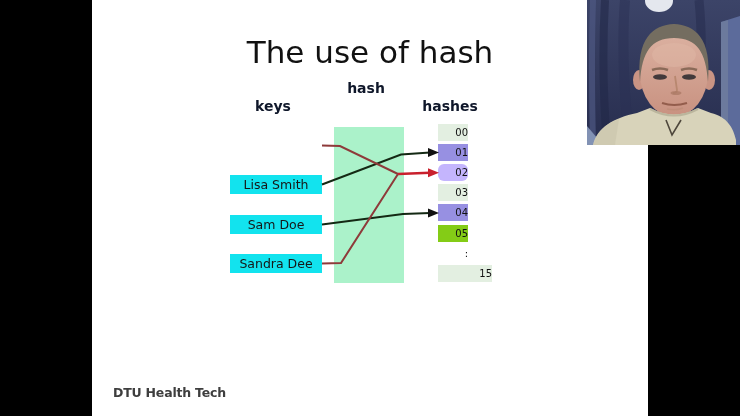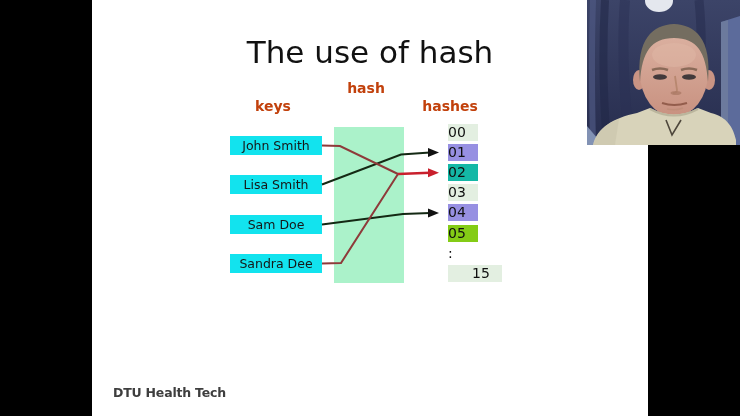--- a/index.html
+++ b/index.html
@@ -1,30 +1,30 @@
 <!DOCTYPE html>
 <html><head>
 <meta charset="utf-8">
 <style>
   html,body{margin:0;padding:0;background:#000;}
   .stage{position:relative;width:740px;height:416px;background:#000;overflow:hidden;
          font-family:"DejaVu Sans","Liberation Sans",sans-serif;}
   .slide{position:absolute;left:92px;top:0;width:556px;height:416px;background:#ffffff;}
   .slide-title{position:absolute;left:0;right:0;top:34px;text-align:center;
                font-size:31px;color:#111;letter-spacing:0px;}
-  .col-label{position:absolute;font-size:14px;font-weight:bold;color:#c2410c;text-align:center;}
+  .col-label{position:absolute;font-size:14px;font-weight:bold;color:#0f172a;text-align:center;}
   .keys-label{left:150px;top:98px;width:62px;}
   .func-label{left:232px;top:78px;width:84px;line-height:1.45;}
   .hashes-label{left:327px;top:98px;width:62px;}
   .function-box{position:absolute;left:242px;top:127px;width:70px;height:156px;background:#abf2ca;}
   .key-box{position:absolute;left:138px;width:92px;height:19px;background:#12e3ee;
            font-size:12.5px;line-height:19px;text-align:center;color:#161616;}
   .k0{top:136px;} .k1{top:175px;} .k2{top:215px;} .k3{top:254px;}
-  .cell{position:absolute;left:356px;width:30px;height:17px;font-size:14px;line-height:17px;
-        text-align:left;color:#101010;}
+  .cell{position:absolute;left:346px;width:30px;height:17px;font-size:10px;line-height:17px;
+        text-align:right;color:#101010;}
   .c0{top:124px;} .c1{top:144px;} .c2{top:164px;} .c3{top:184px;}
   .c4{top:204px;} .c5{top:225px;} .c6{top:245px;} .c7{top:265px;padding-left:24px;}
   .edges{position:absolute;left:0;top:0;width:556px;height:416px;pointer-events:none;}
   .author{position:absolute;left:0;top:294px;width:520px;text-align:center;
           font-size:27px;color:#141414;}
   .footer{position:absolute;left:21px;top:385px;font-size:12.5px;font-weight:bold;
           color:#3e3e3e;letter-spacing:-0.2px;}
   .webcam{position:absolute;left:587px;top:0;width:153px;height:145px;}
   .webcam svg{display:block;}
 </style>
@@ -38,28 +38,27 @@
     <div class="slide-title">The use of hash</div>
 
     <div class="col-label keys-label">keys</div>
     <div class="col-label func-label">
       <div>hash</div>
     </div>
     <div class="col-label hashes-label">hashes</div>
 
     <div class="function-box" style="background-color: rgb(171, 242, 202);"></div>
 
-    <div class="key-box k0" style="background-color: rgb(18, 227, 238);">John Smith</div>
     <div class="key-box k1" style="background-color: rgb(18, 227, 238);">Lisa Smith</div>
     <div class="key-box k2" style="background-color: rgb(18, 227, 238);">Sam Doe</div>
     <div class="key-box k3" style="background-color: rgb(18, 227, 238);">Sandra Dee</div>
 
     <div class="cell c0" style="background-color: rgb(227, 239, 225);">00</div>
     <div class="cell c1" style="background-color: rgb(151, 144, 226);">01</div>
-    <div class="cell c2" style="background-color: #14b8a6;">02</div>
+    <div class="cell c2" style="background-color: #c4b5fd; border-radius: 6px;">02</div>
     <div class="cell c3" style="background-color: rgb(227, 239, 225);">03</div>
     <div class="cell c4" style="background-color: rgb(151, 144, 226);">04</div>
     <div class="cell c5" style="background-color: #84cc16;">05</div>
     <div class="cell c6" style="background-color: rgb(255, 255, 255);">:</div>
     <div class="cell c7" style="background-color: rgb(227, 239, 225);">15</div>
 
     <svg class="edges" viewBox="0 0 556 416">
 
       <polyline points="230,184.5 309,154.5 338,152.6" fill="none" stroke-width="2" stroke="#142914"></polyline>
       <polygon points="347,152.6 336,148.1 336,157.1" fill="#111111"></polygon>

